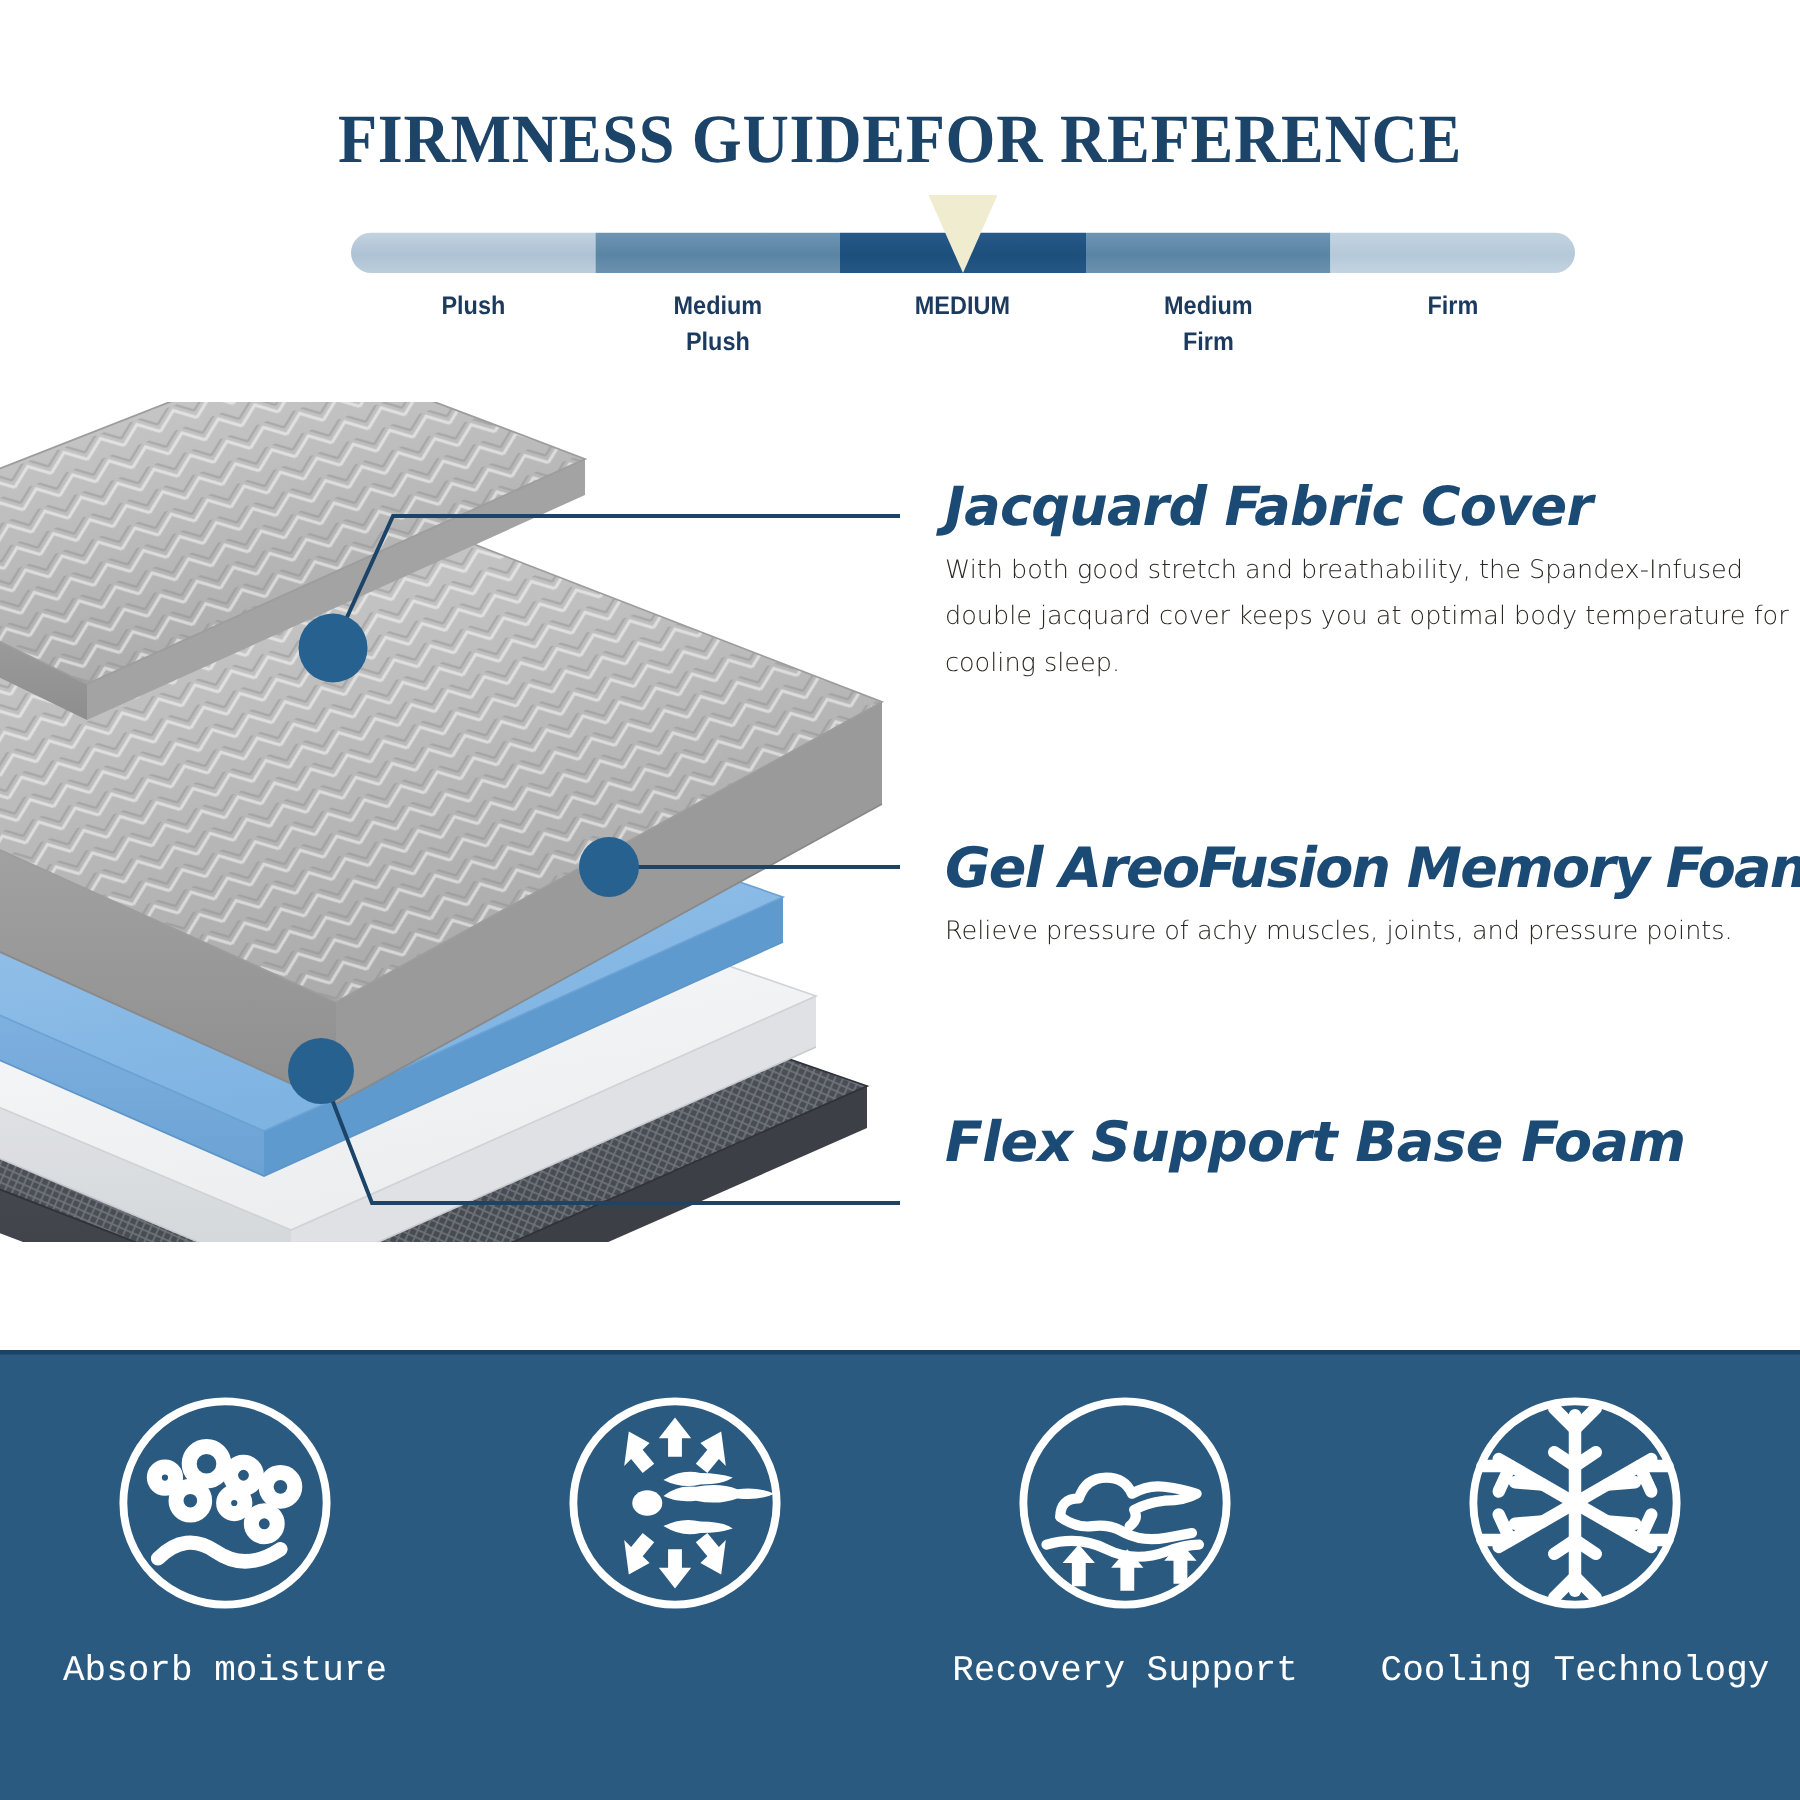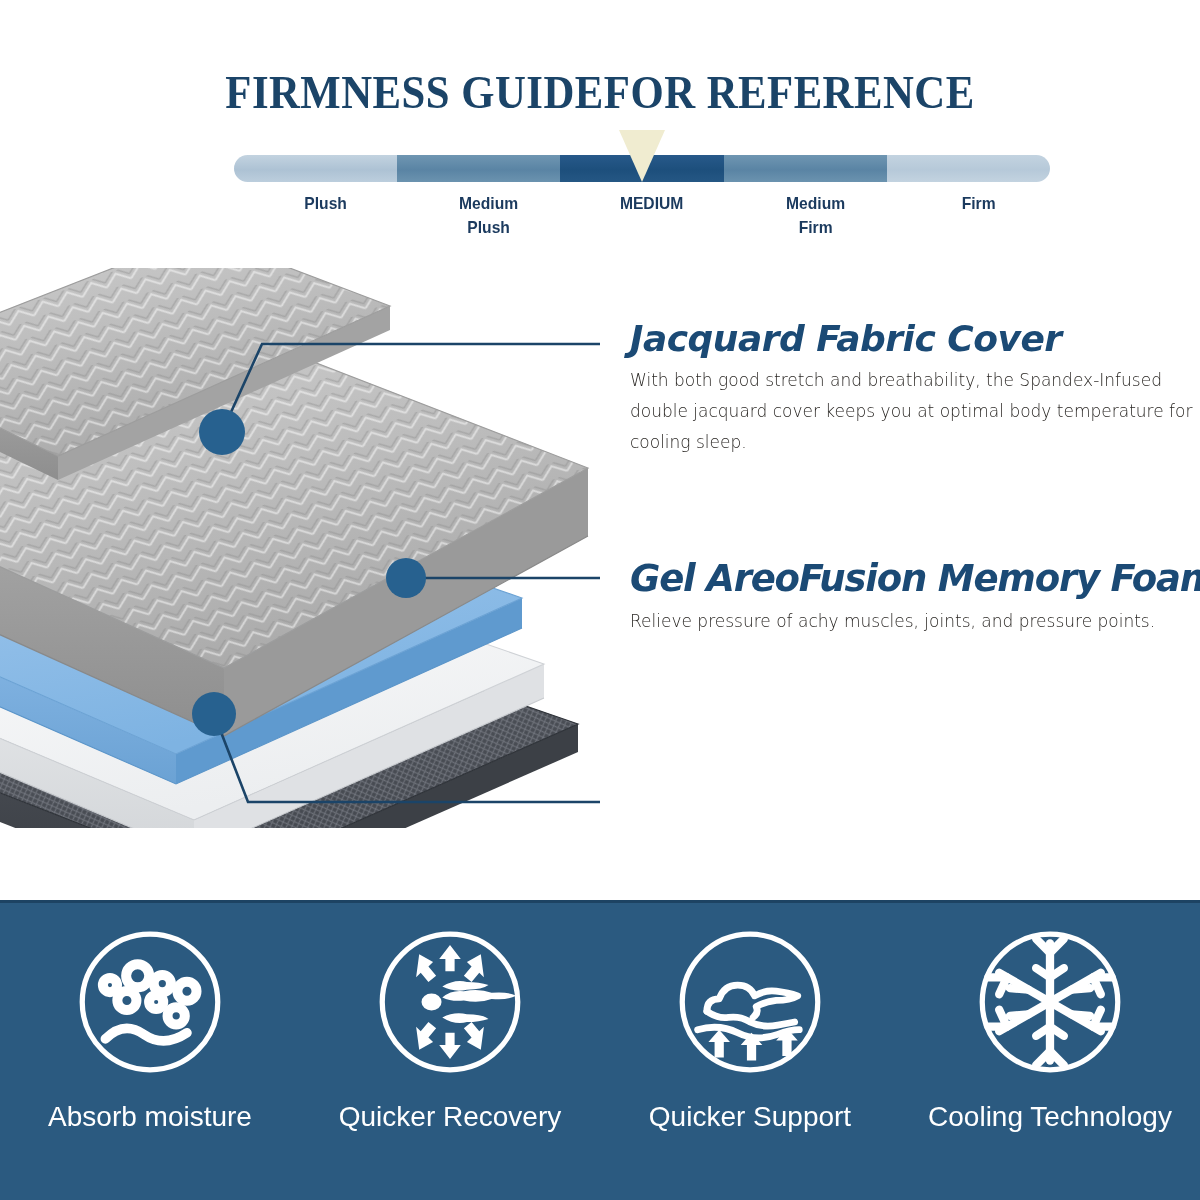--- a/index.html
+++ b/index.html
@@ -35,21 +35,21 @@
   .seg.s2 { background: linear-gradient(180deg,#27598a 0%, #1d4f7c 55%, #255784 100%); }
   .seg.s3 { background: linear-gradient(180deg,#6f96b2 0%, #5a84a4 55%, #6b93af 100%); }
   .seg.s4 { background: linear-gradient(180deg,#c3d3e0 0%, #b6c9d9 55%, #c3d3e0 100%); }
   .pointer {
     position: absolute; left: 50%; top: -25px; width: 46px; height: 52px;
     margin-left: -23px;
     background: #f0ecd0;
     clip-path: polygon(0 0, 100% 0, 50% 100%);
   }
   .scale-labels {
-    position: absolute; top: 192px; left: 244px; width: 816px;
+    position: absolute; top: 192px; left: 234px; width: 816px;
     display: flex;
   }
   .scale-labels .lbl {
     flex: 1 1 0; text-align: center;
     font-family: "Liberation Sans", sans-serif;
     font-weight: bold; font-size: 17px; line-height: 24px;
     color: #1b3a5e;
     white-space: pre-line;
     transform: scaleX(0.92);
   }
@@ -91,22 +91,22 @@
   }
   .benefits { display: flex; width: 1200px; height: 300px; }
   .benefit {
     flex: 1 1 0; display: flex; flex-direction: column;
     align-items: center; justify-content: flex-start;
     padding-top: 22px;
   }
   .benefit .icon-circle { width: 154px; height: 154px; }
   .benefit .blabel {
     margin-top: 22px;
-    font-family: Liberation Sans, sans-serif;
-    font-size: 28px; color: #ffffff; white-space: nowrap;
+    font-family: Liberation Mono, monospace;
+    font-size: 24px; color: #ffffff; white-space: nowrap;
   }
 </style>
 </head>
 <body>
 
 <div id="page">
 
   <div class="title">FIRMNESS GUIDEFOR REFERENCE</div>
 
   <div class="scale-wrap">
@@ -237,20 +237,21 @@
 
   <div class="feature" id="feat0">
     <div class="fh">Jacquard Fabric Cover</div>
     <div class="fb">With both good stretch and breathability, the Spandex-Infused double jacquard cover keeps you at optimal body temperature for cooling sleep.</div>
   </div>
   <div class="feature" id="feat1">
     <div class="fh">Gel AreoFusion Memory Foam</div>
     <div class="fb">Relieve pressure of achy muscles, joints, and pressure points.</div>
   </div>
   <div class="feature" id="feat2">
+    <div class="fh">Flex Support Base Foam</div>
   </div>
 
   <svg class="callouts" viewBox="0 0 1200 1200">
     <g stroke="#1b4468" stroke-width="2.6" fill="none">
       <path d="M222 432 L262 344 L600 344"></path>
       <path d="M406 578 L424 578 L600 578"></path>
       <path d="M214 714 L248 802 L600 802"></path>
     </g>
     <circle cx="222" cy="432" r="23" fill="#27618f"></circle>
     <circle cx="406" cy="578" r="20" fill="#27618f"></circle>
@@ -288,36 +289,35 @@
           </g>
           <g fill="#fff">
             <path d="M50 13 l7 9 h-4 v8 h-6 v-8 h-4 Z"></path>
             <path d="M50 87 l7-9 h-4 v-8 h-6 v8 h-4 Z"></path>
             <path d="M30 19 l9 5 -3 3 5 6 -5 4 -5-6 -3 3 Z"></path>
             <path d="M70 19 l-9 5 3 3 -5 6 5 4 5-6 3 3 Z"></path>
             <path d="M30 81 l9-5 -3-3 5-6 -5-4 -5 6 -3-3 Z"></path>
             <path d="M70 81 l-9-5 3-3 -5-6 5-4 5 6 3-3 Z"></path>
           </g>
         </svg>
-        <div class="blabel">Quicker Recovery</div>
       </div>
 
       <div class="benefit">
         <svg class="icon-circle" viewBox="0 0 100 100">
           <circle cx="50" cy="50" r="44" fill="none" stroke="#fff" stroke-width="3.4"></circle>
           <path d="M22 56 q0-8 8-8 q3-9 12-9 q8 0 11 7 q7-4 14-3 q8 1 14 3 q-5 3 -14 3 q-8 1 -13 4 q2 4 -2 7" fill="none" stroke="#fff" stroke-width="4.4" stroke-linecap="round" stroke-linejoin="round"></path>
           <path d="M22 56 q7 5 14 4 q8-1 14 3 q8 4 18 2 q6-1 11-2" fill="none" stroke="#fff" stroke-width="4.4" stroke-linecap="round"></path>
           <path d="M16 68 q14-4 26 2 q12 6 26 1 q8-3 14-3" fill="none" stroke="#fff" stroke-width="4.4" stroke-linecap="round"></path>
           <g fill="#fff">
             <path d="M27 86 v-10 h-4 l7-8 7 8 h-4 v10 Z"></path>
             <path d="M48 88 v-10 h-4 l7-8 7 8 h-4 v10 Z"></path>
             <path d="M71 85 v-10 h-4 l7-8 7 8 h-4 v10 Z"></path>
           </g>
         </svg>
-        <div class="blabel">Quicker Support</div>
+        <div class="blabel">Recovery Support</div>
       </div>
 
       <div class="benefit">
         <svg class="icon-circle" viewBox="0 0 100 100">
           <circle cx="50" cy="50" r="44" fill="none" stroke="#fff" stroke-width="3.4"></circle>
           <g stroke="#fff" stroke-width="5.4" stroke-linecap="round" stroke-linejoin="round" fill="none">
             <line x1="50" y1="12" x2="50" y2="88"></line>
             <line x1="17" y1="31" x2="83" y2="69"></line>
             <line x1="17" y1="69" x2="83" y2="31"></line>
             <path d="M50 18 l-9-9 M50 18 l9-9"></path>

